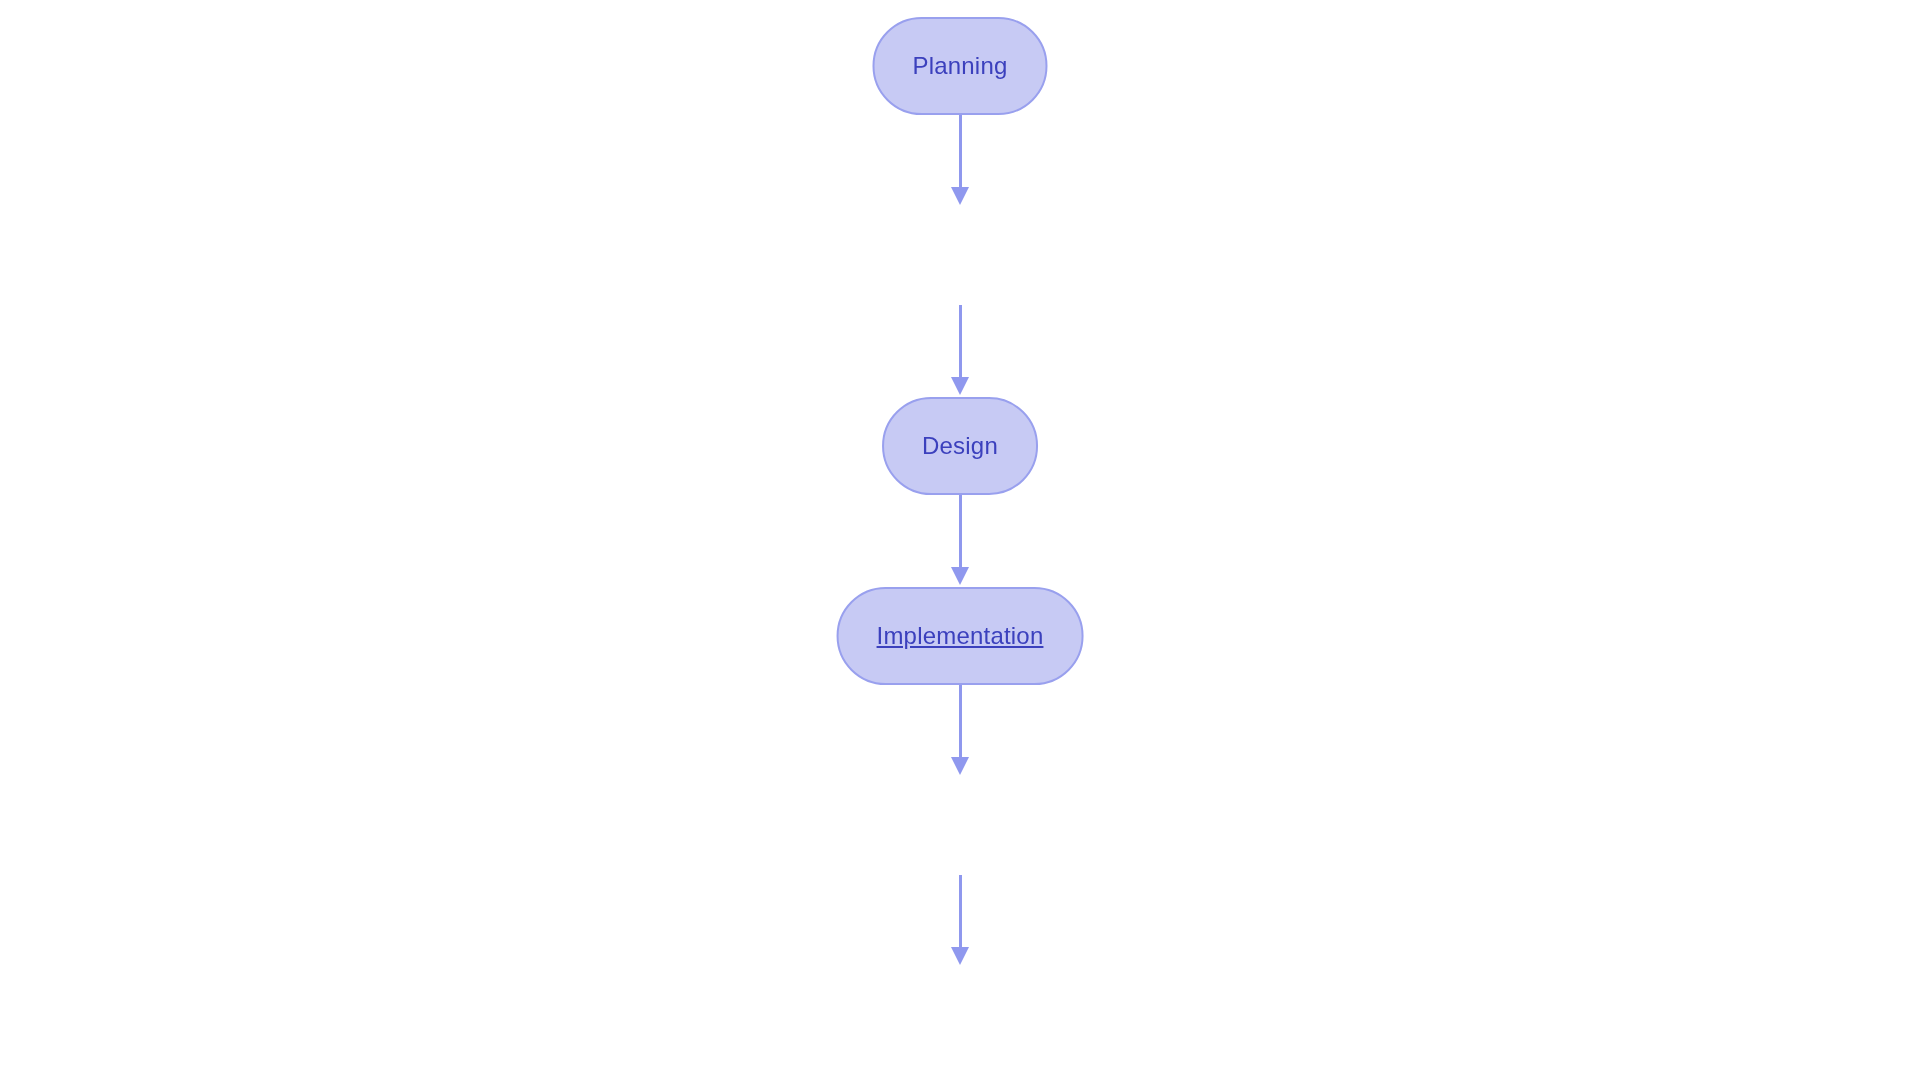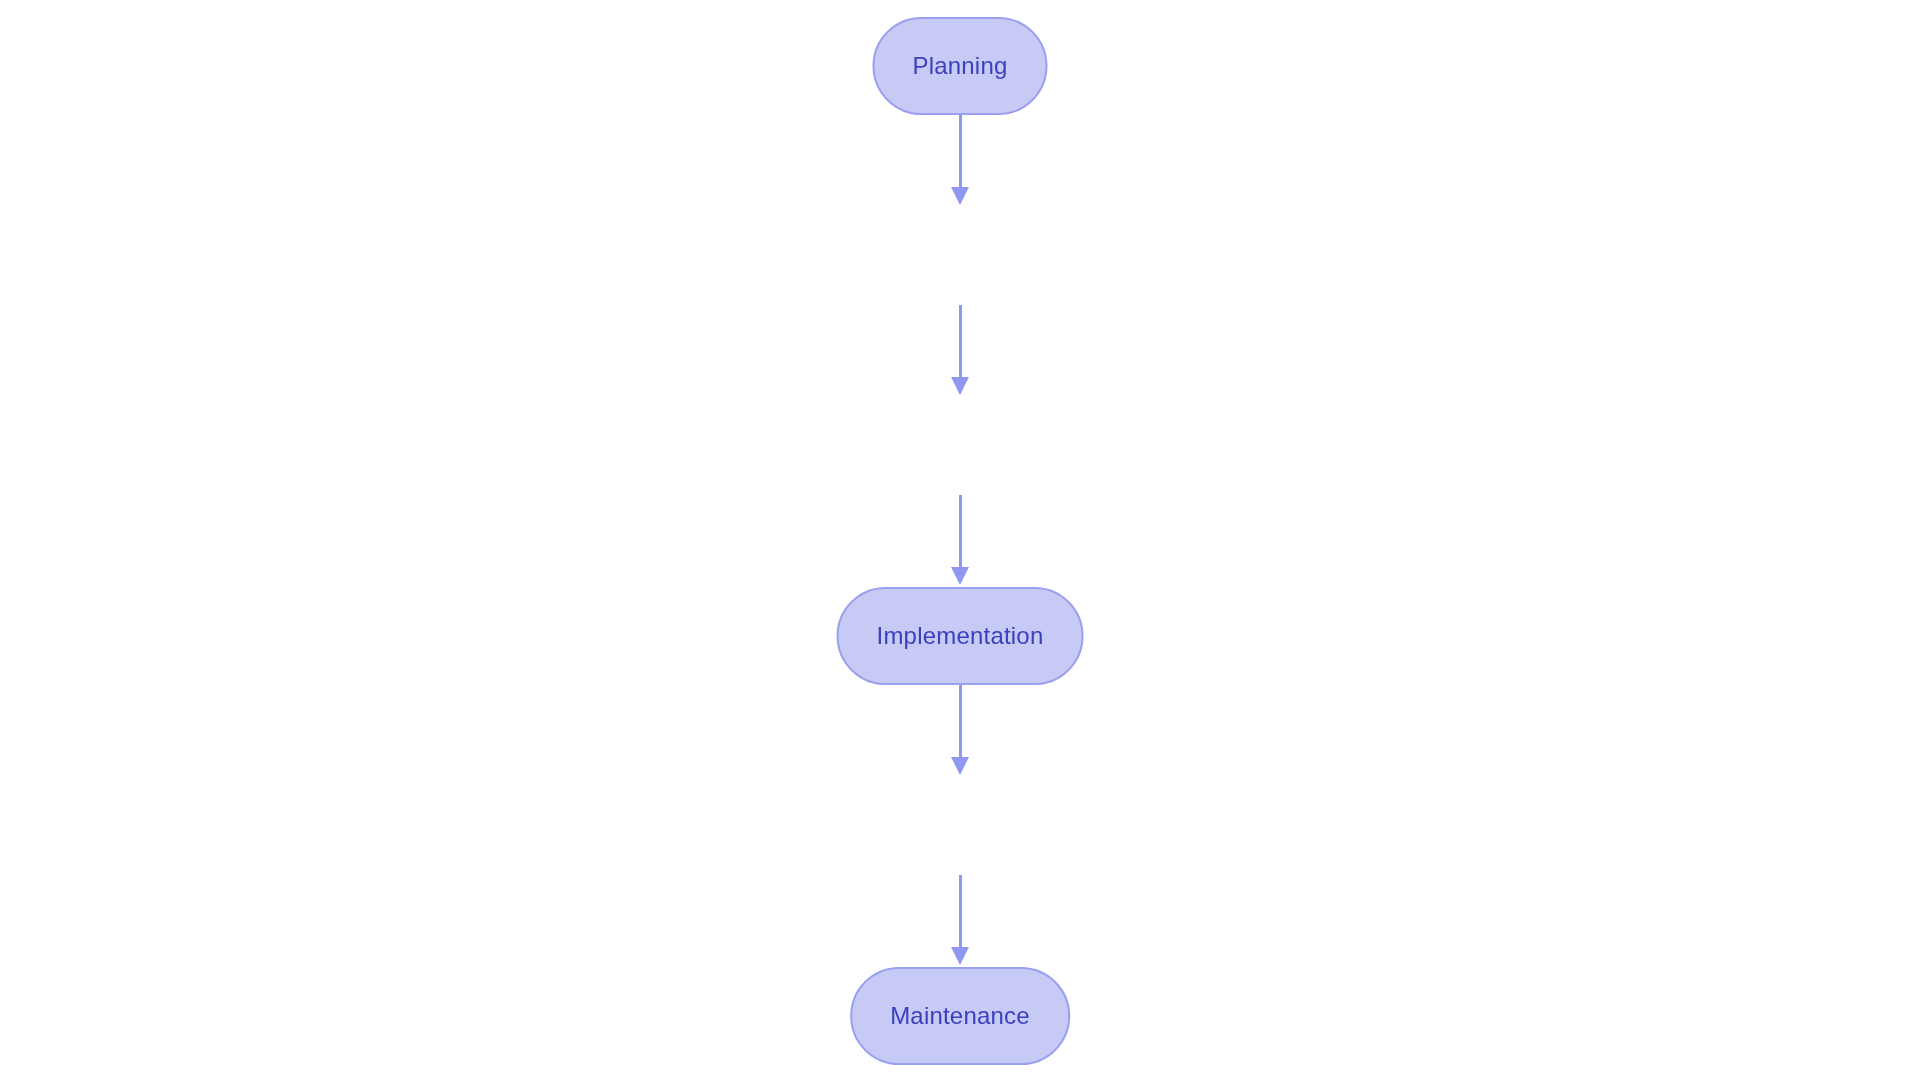--- a/index.html
+++ b/index.html
@@ -38,21 +38,21 @@
     background: var(--node-fill);
     border: 2px solid var(--node-border);
     border-radius: 49px;
     color: var(--node-text);
     font-size: 24px;
     letter-spacing: 0.2px;
   }
   .node-0 { top: 17px; }
   .node-1 { top: 207px; }
   .node-2 { top: 397px; }
-  .node-3 { top: 587px; }
+  .node-3 { top: 587px; text-decoration: underline; }
   .node-4 { top: 777px; }
   .node-5 { top: 967px; }
 
   .flow-arrow {
     position: absolute;
     left: 50%;
     transform: translateX(-50%);
     width: 18px;
     height: 90px;
     display: flex;
@@ -91,20 +91,23 @@
     <div class="arrow-line"></div>
     <div class="arrow-head"></div>
   </div>
 
 
   <div class="flow-arrow arrow-1">
     <div class="arrow-line"></div>
     <div class="arrow-head"></div>
   </div>
 
+  <div class="flow-node node-2">
+    <span>Design</span>
+  </div>
 
   <div class="flow-arrow arrow-2">
     <div class="arrow-line"></div>
     <div class="arrow-head"></div>
   </div>
 
   <div class="flow-node node-3">
     <span>Implementation</span>
   </div>
 
@@ -112,17 +115,14 @@
     <div class="arrow-line"></div>
     <div class="arrow-head"></div>
   </div>
 
 
   <div class="flow-arrow arrow-4">
     <div class="arrow-line"></div>
     <div class="arrow-head"></div>
   </div>
 
-  <div class="flow-node node-5">
-    <span>Maintenance</span>
-  </div>
 
 </div>
 
 </body></html>

